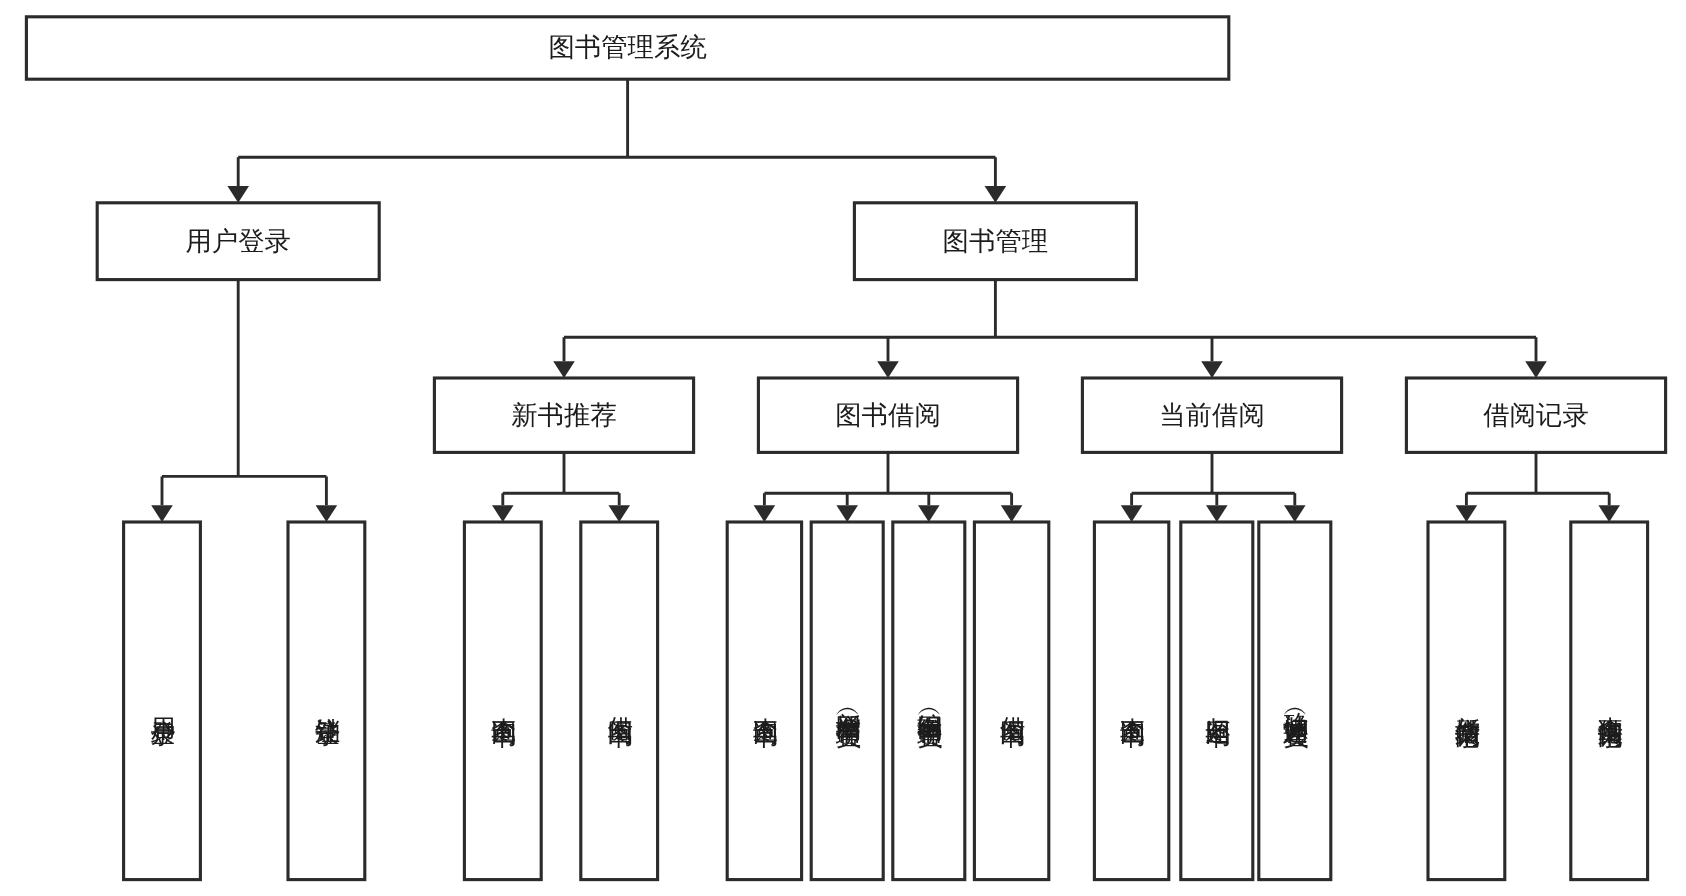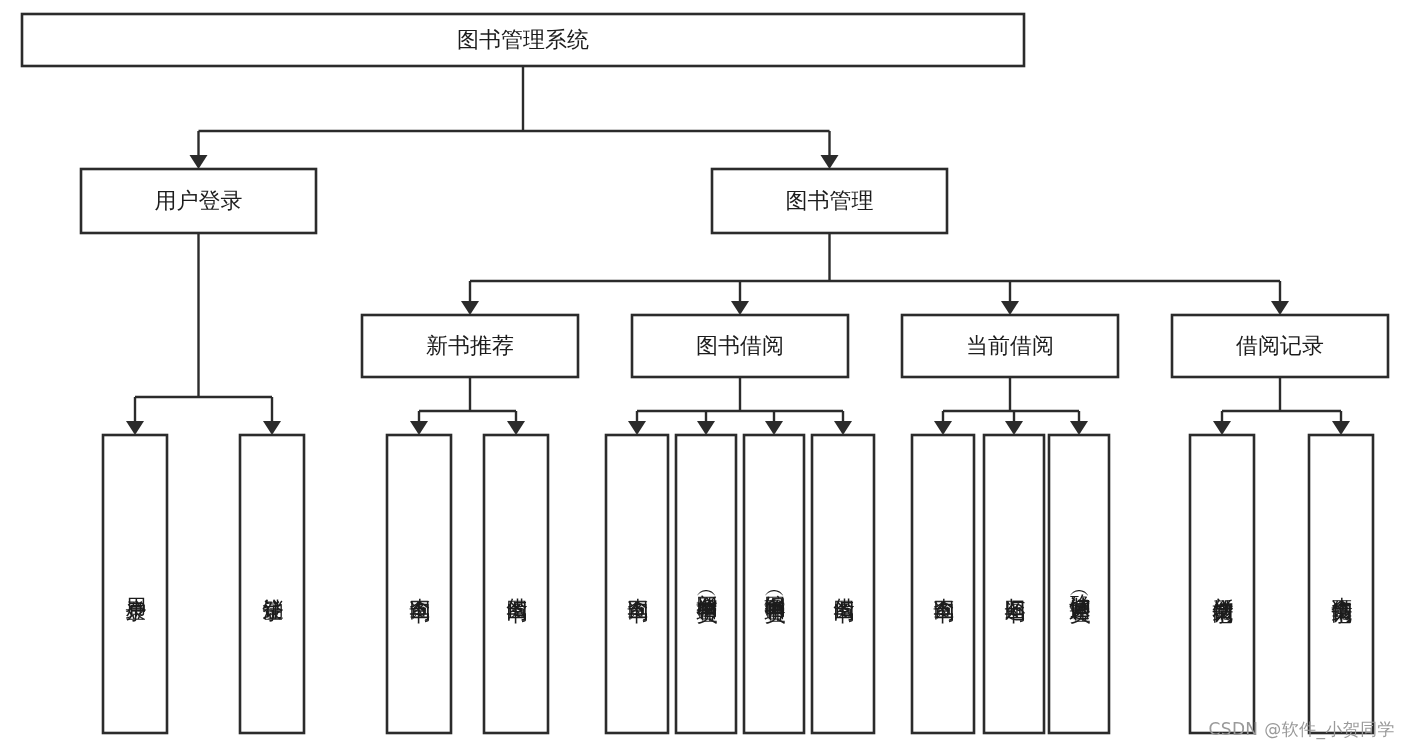--- a/index.html
+++ b/index.html
@@ -177,15 +177,14 @@
       <div class="vlabel" style="left: 676px; top: 435px; width: 60px; height: 298px;">新增图书（管理员）</div>
       <div class="vlabel" style="left: 744px; top: 435px; width: 60px; height: 298px;">编辑图书（管理员）</div>
       <div class="vlabel" style="left: 812px; top: 435px; width: 62px; height: 298px;">借阅图书</div>
       <div class="vlabel" style="left: 912px; top: 435px; width: 62px; height: 298px;">查询图书</div>
       <div class="vlabel" style="left: 984px; top: 435px; width: 60px; height: 298px;">归还图书</div>
       <div class="vlabel" style="left: 1049px; top: 435px; width: 60px; height: 298px;">确认归还（管理员）</div>
       <div class="vlabel" style="left: 1190px; top: 435px; width: 64px; height: 298px;">新增借阅记录</div>
       <div class="vlabel" style="left: 1309px; top: 435px; width: 64px; height: 298px;">查询借阅记录</div>
     </div>
 
-  <div class="watermark">CSDN @软件_小贺同学</div>
 
 </div>
 
 </body></html>

